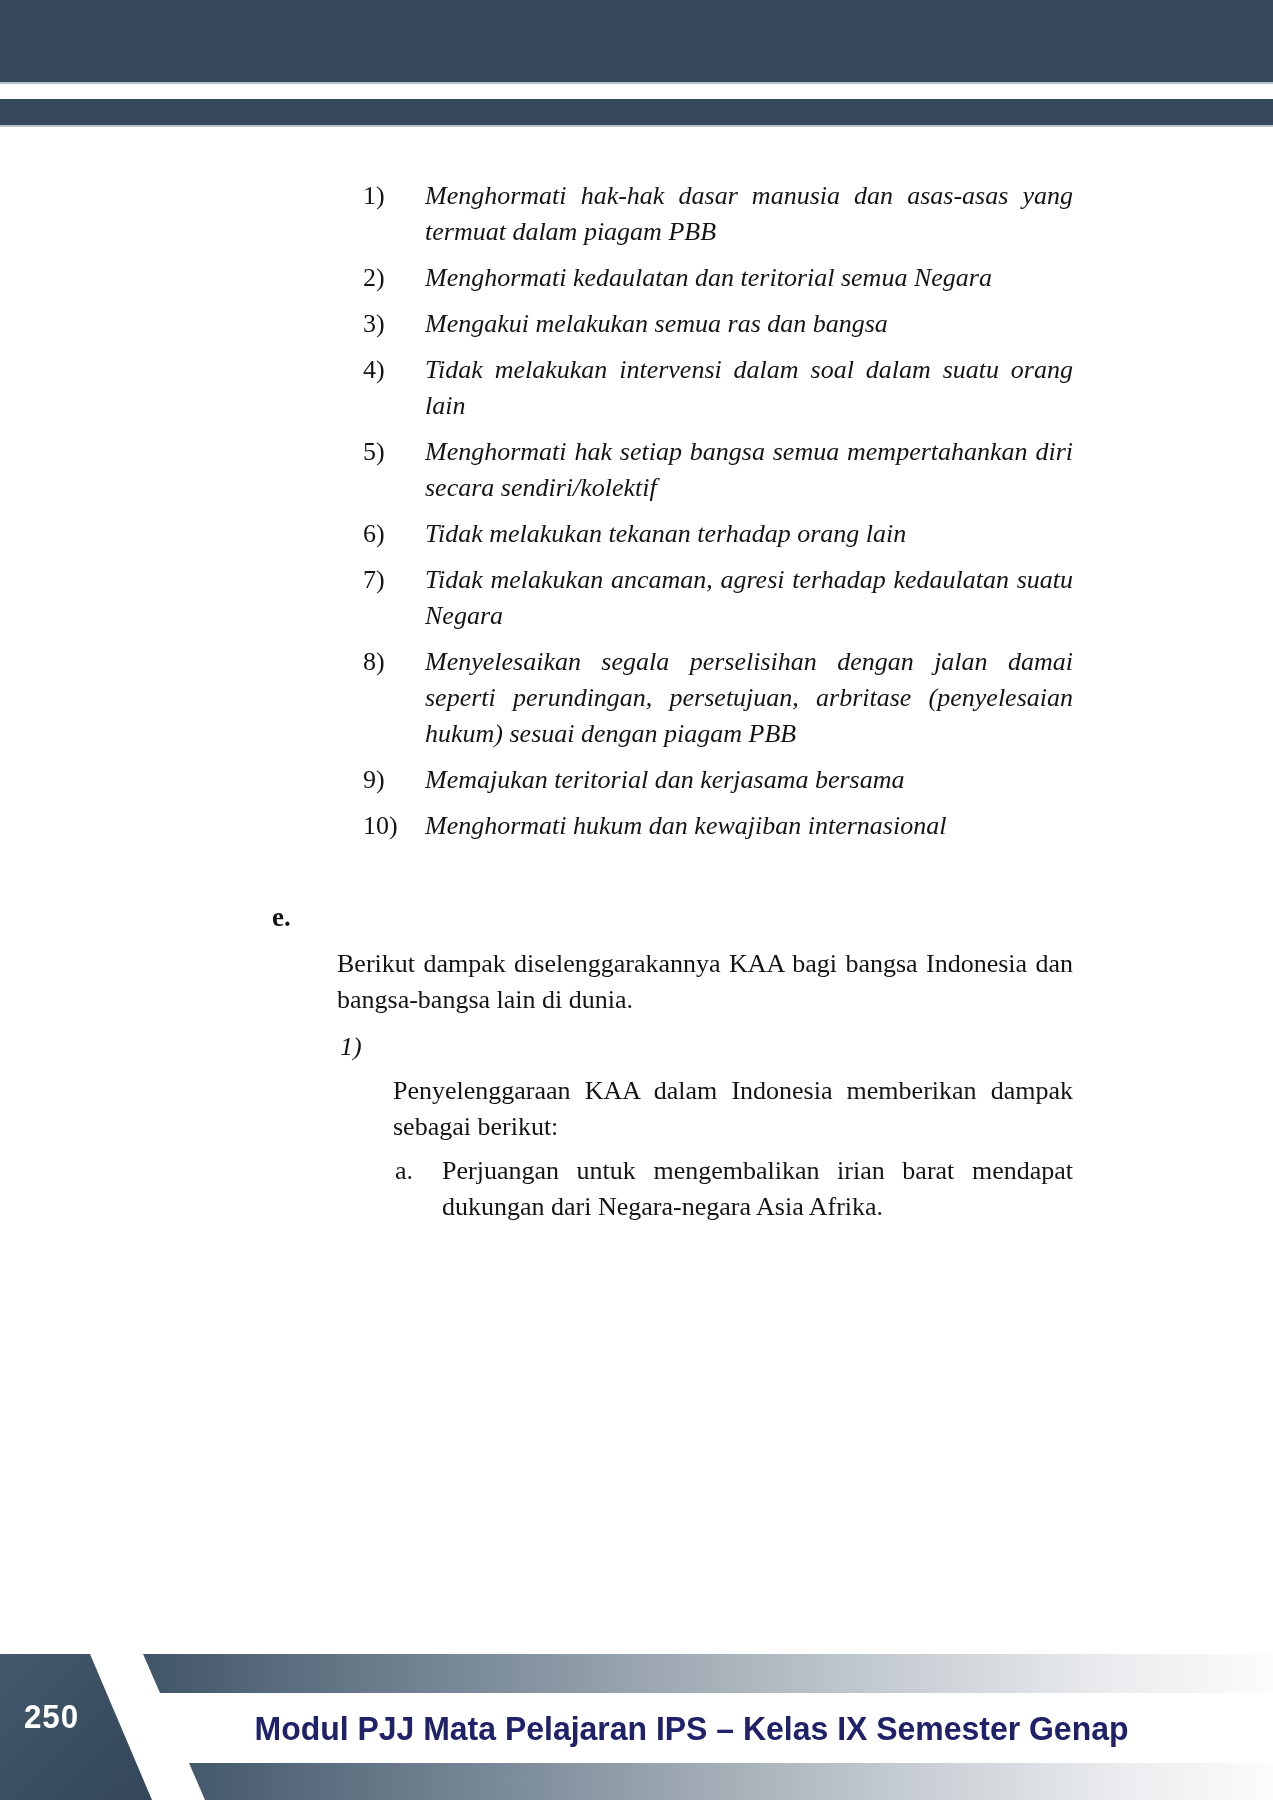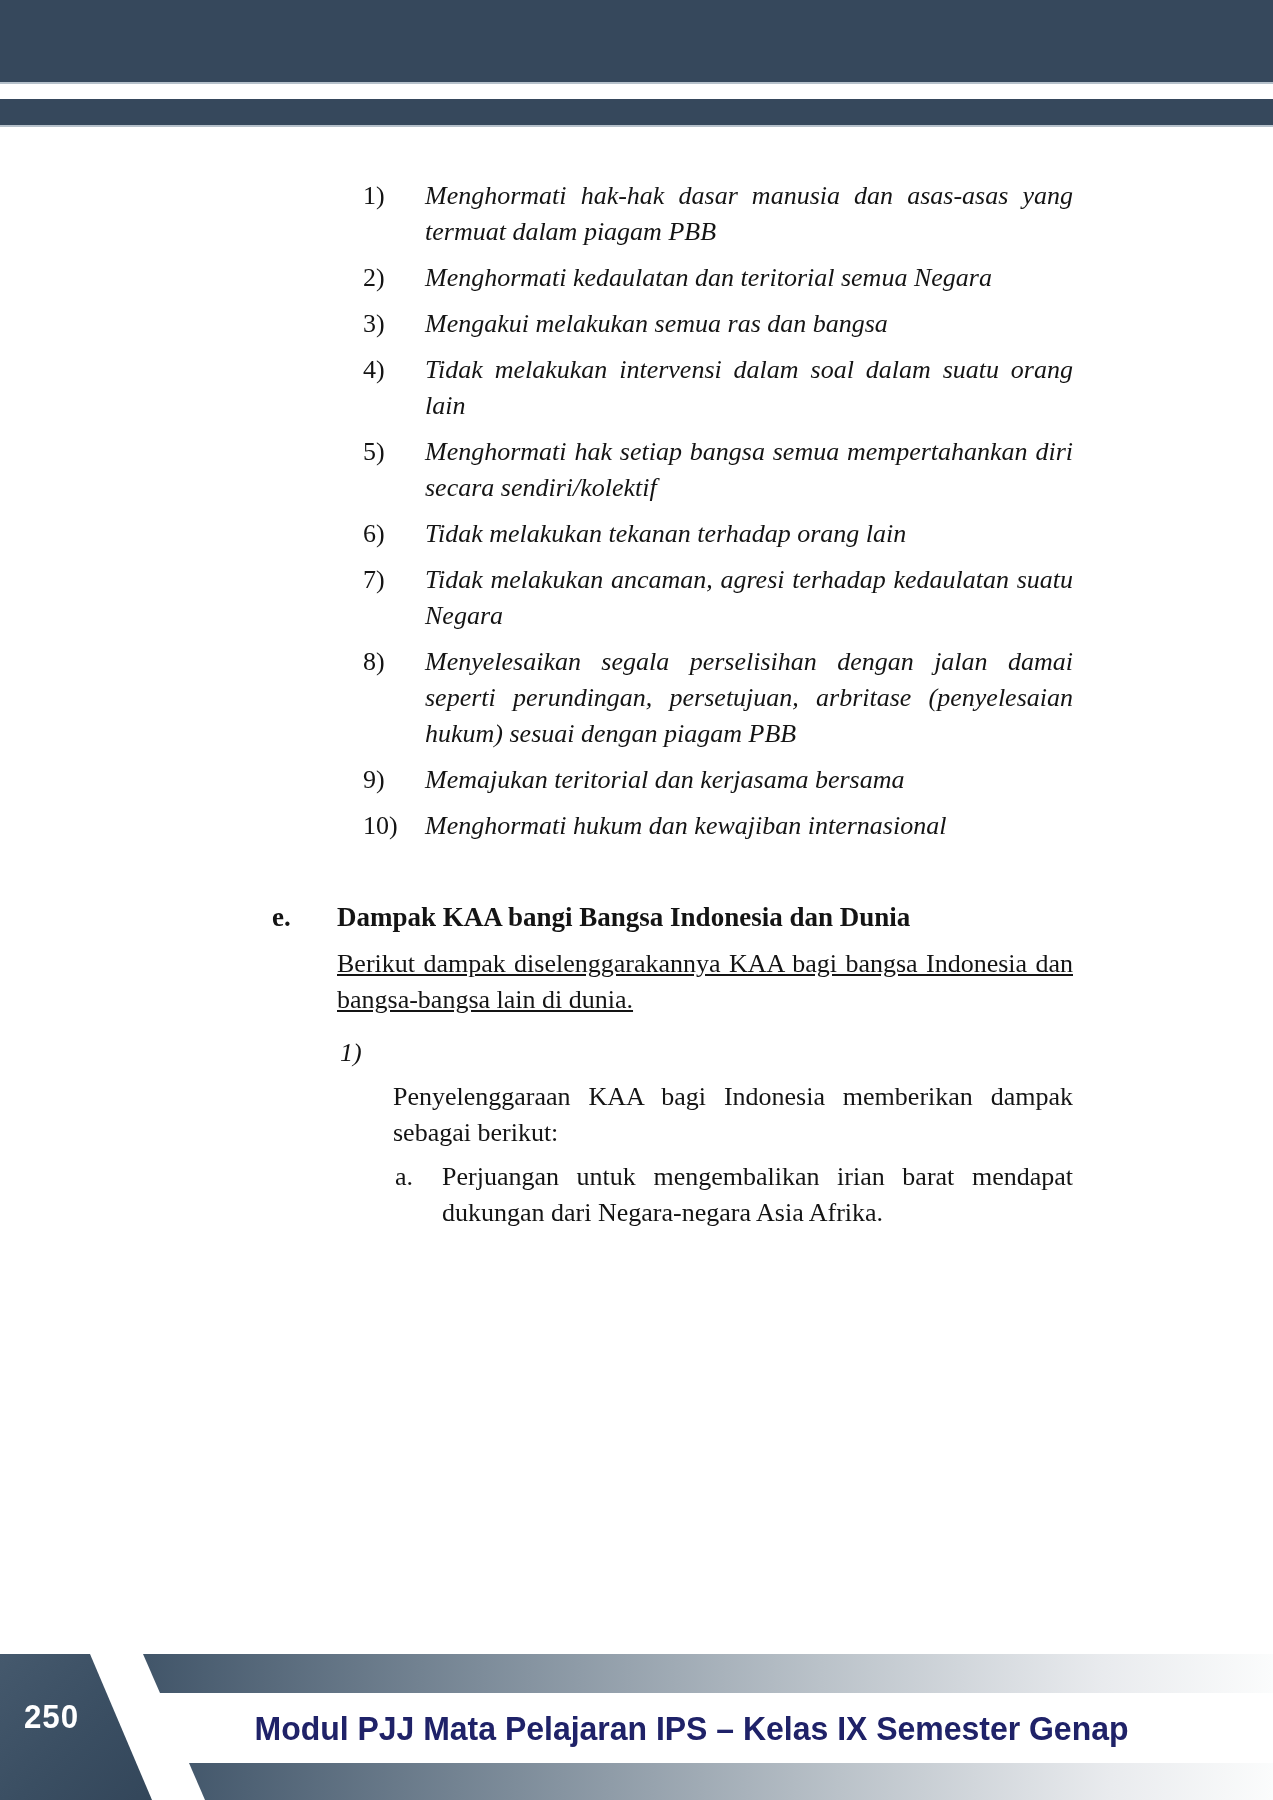--- a/index.html
+++ b/index.html
@@ -24,21 +24,21 @@
   
   .content{
     position:absolute;left:0;top:178px;right:0;
     font-size:26px;line-height:36px;
   }
   .li-row{display:flex;margin:0 200px 10px 363px;}
   .li-marker{flex:0 0 62px;}
   .li-text{flex:1;text-align:justify;font-style:italic;}
   .sec-heading{display:flex;margin:55px 200px 11px 272px;font-weight:bold;font-size:27px;}
   .sec-marker{flex:0 0 65px;}
-  .para{margin:0 200px 17px 337px;text-align:justify;text-decoration:underline;}
+  .para{margin:0 200px 11px 337px;text-align:justify;}
   .ital-row{display:flex;margin:0 200px 8px 340px;font-style:italic;}
   .ital-marker{flex:0 0 60px;}
   .subpara{margin:0 200px 8px 393px;text-align:justify;}
   .a-row{display:flex;margin:0 200px 10px 395px;}
   .a-marker{flex:0 0 47px;}
   .a-text{flex:1;text-align:justify;}
   
   .footer-block{
     position:absolute;left:0;top:1654px;width:152px;height:146px;
     background:linear-gradient(135deg,#45596d 0%,#3a4e62 55%,#33465a 100%);
@@ -115,30 +115,29 @@
       <div class="li-marker">9)</div>
       <div class="li-text">Memajukan teritorial dan kerjasama bersama</div>
     </div>
     <div class="li-row">
       <div class="li-marker">10)</div>
       <div class="li-text">Menghormati hukum dan kewajiban internasional</div>
     </div>
 
     <div class="sec-heading">
       <div class="sec-marker">e.</div>
-      <div>Dampak KAA bangi Bangsa Indonesia dan Dunia</div>
     </div>
 
     <div class="para">Berikut dampak diselenggarakannya KAA bagi bangsa Indonesia dan bangsa-bangsa lain di dunia.</div>
 
     <div class="ital-row">
       <div class="ital-marker">1)</div>
     </div>
 
-    <div class="subpara">Penyelenggaraan KAA bagi Indonesia memberikan dampak sebagai berikut:</div>
+    <div class="subpara">Penyelenggaraan KAA dalam Indonesia memberikan dampak sebagai berikut:</div>
 
     <div class="a-row">
       <div class="a-marker">a.</div>
       <div class="a-text">Perjuangan untuk mengembalikan irian barat mendapat dukungan dari Negara-negara Asia Afrika.</div>
     </div>
 
   </div>
 
   <div class="footer-block"></div>
   <div class="footer-bar-top"></div>

